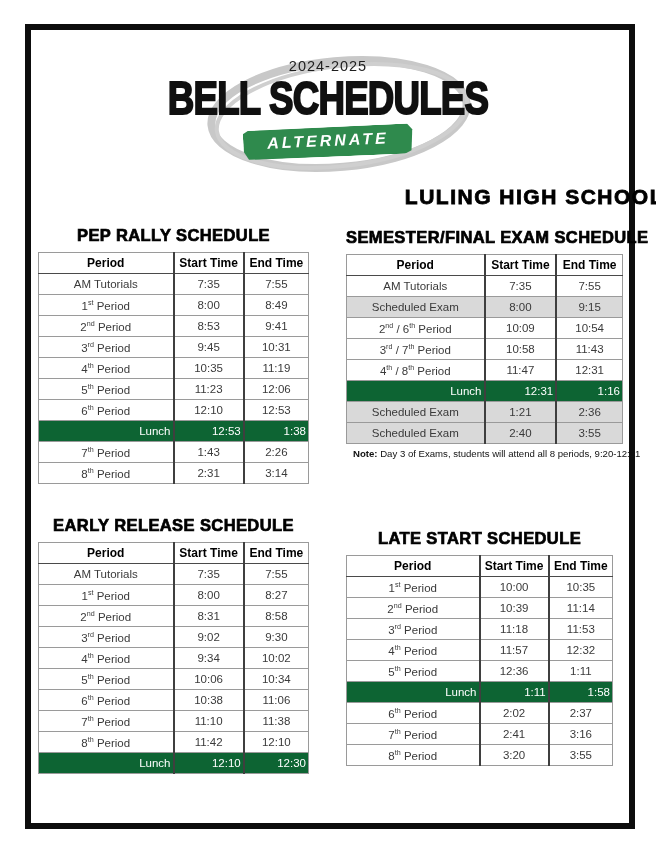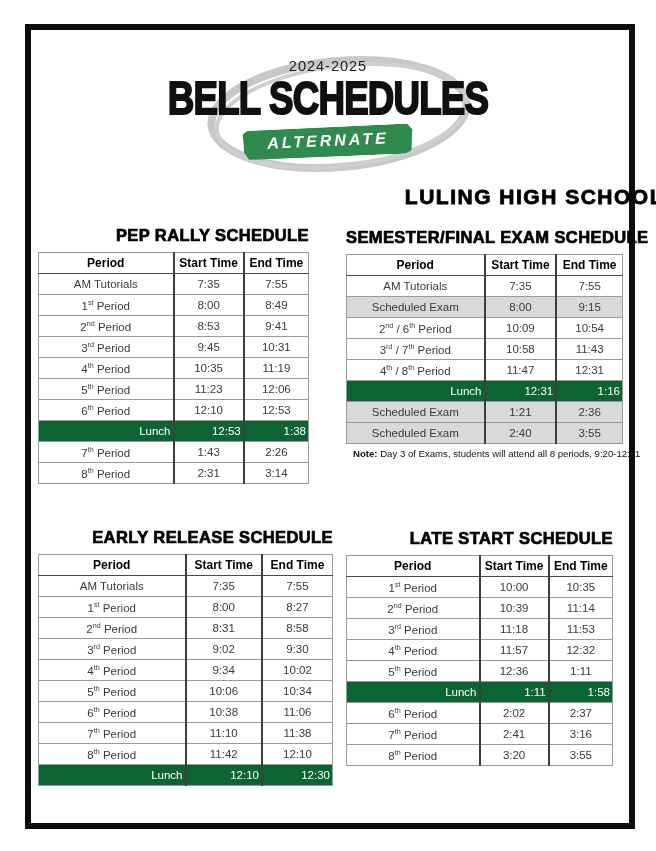--- a/index.html
+++ b/index.html
@@ -19,23 +19,23 @@
          font-size:16px;letter-spacing:3px;padding:5px 24px 7px;
          clip-path:polygon(0 12%,3% 2%,97% 0,100% 20%,99% 90%,95% 100%,3% 98%,0 70%);}
   .school{position:absolute;top:177px;left:0;width:100%;margin:8px;text-align:right;
           font-size:21px;font-weight:bold;letter-spacing:1.5px;color:#000;
           -webkit-text-stroke:0.8px #000;}
 
   
   .sched{position:absolute;}
   .pos-tl{left:38px;top:226px;width:271px;}
   .pos-tr{left:346px;top:228px;width:277px;}
-  .pos-bl{left:38px;top:528px;width:295px;}
+  .pos-bl{left:38px;top:516px;width:271px;}
   .pos-br{left:346px;top:529px;width:267px;}
-  .sched-title{margin:0 0 7px;text-align:right;font-size:16.5px;font-weight:bold;
+  .sched-title{margin:0 0 7px;text-align:center;font-size:16.5px;font-weight:bold;
                letter-spacing:0.4px;color:#000;-webkit-text-stroke:0.7px #000;white-space:nowrap;}
   table{width:100%;border-collapse:collapse;table-layout:fixed;border:1.5px solid #4a4a4a;}
   th,td{text-align:center;border:1px solid #9a9a9a;padding:2.5px 2px;
         font-size:11.5px;color:#3a3a3a;height:15px;overflow:hidden;white-space:nowrap;}
   th{font-weight:bold;color:#000;font-size:12px;border-bottom:1.5px solid #4a4a4a;}
   th + th, td + td{border-left:2px solid #3f3f3f;}
   .row-lunch td{background:#0d6433;color:#ffffff;text-align:right;}
   .row-gray td{background:#d9d9d9;}
   sup{font-size:0.62em;}
   .note{margin:4px 0 0;font-size:9.6px;color:#111;white-space:nowrap;padding-left:7px;}

